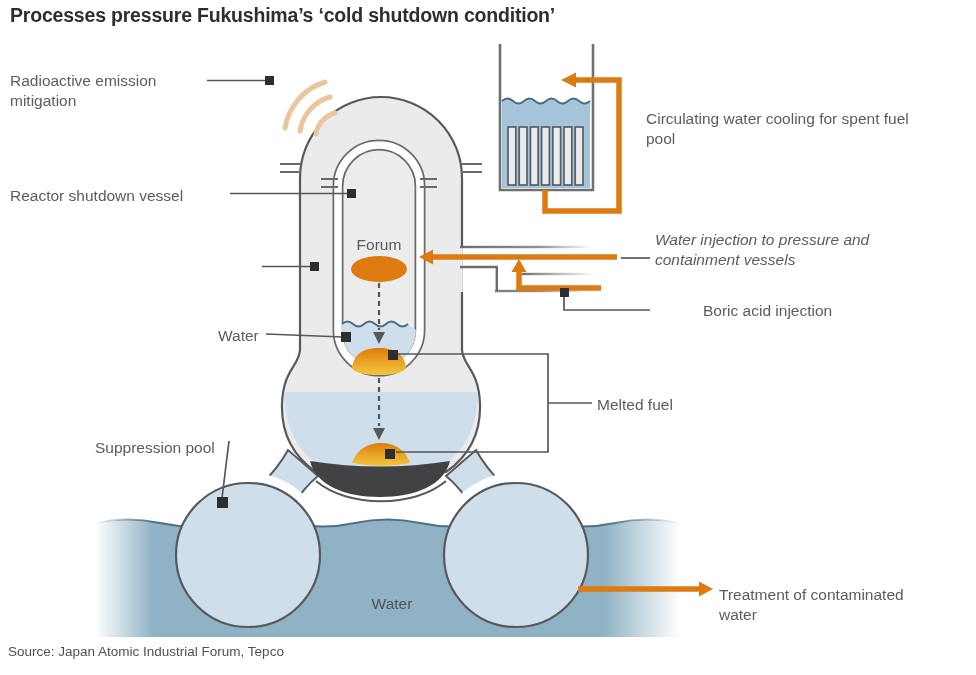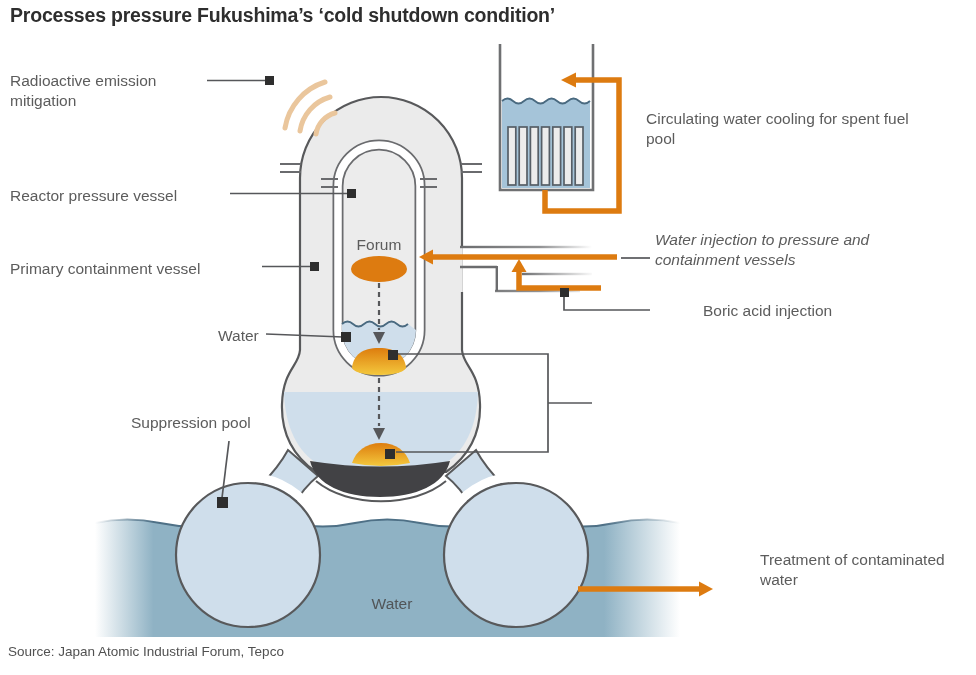--- a/index.html
+++ b/index.html
@@ -13,28 +13,28 @@
          font-family:"Liberation Sans","DejaVu Sans",sans-serif;}
   #diagram-svg{position:absolute;left:0;top:0;}
   .lbl{position:absolute;font-size:15.5px;line-height:1.32;color:var(--label-text);}
   #title{position:absolute;left:10px;top:4px;width:760px;font-size:19.5px;font-weight:bold;
          color:var(--title-text);letter-spacing:-0.2px;}
   #source{position:absolute;left:8px;top:644px;font-size:13.5px;color:#515151;}
   .lbl-radioactive{left:10px;top:71px;width:185px;}
   .lbl-rpv{left:10px;top:186px;width:230px;}
   .lbl-pcv{left:10px;top:259px;width:260px;}
   .lbl-water-rpv{left:218px;top:326px;width:60px;}
-  .lbl-suppression{left:95px;top:413px;width:170px;margin-left:36px;}
+  .lbl-suppression{left:95px;top:438px;width:170px;}
   .lbl-core{left:349px;top:235px;width:60px;text-align:center;}
   .lbl-water-bottom{left:352px;top:594px;width:80px;text-align:center;color:#515558;}
   .lbl-circulating{left:633px;top:109px;width:280px;margin-left:13px;}
   .lbl-injection{left:655px;top:230px;width:285px;font-style:italic;}
   .lbl-boric{left:655px;top:301px;width:240px;margin-left:48px;}
   .lbl-melted{left:597px;top:395px;width:160px;}
-  .lbl-treatment{left:719px;top:550px;width:215px;margin-left:41px;}
+  .lbl-treatment{left:719px;top:585px;width:215px;}
 </style>
 </head>
 <body>
 
 <div id="stage">
 
 <svg id="diagram-svg" width="976" height="675" viewBox="0 0 976 675">
   <defs>
     <linearGradient id="poolGrad" gradientUnits="userSpaceOnUse" x1="95" y1="0" x2="680" y2="0">
       <stop offset="0" stop-color="#8fb2c4" stop-opacity="0"></stop>
@@ -191,26 +191,26 @@
 
   <g>
     <line x1="578" y1="589" x2="699" y2="589" style="stroke:var(--accent-orange)" stroke-width="5.5"></line>
     <polygon points="699,581.5 699,596.5 713,589" style="fill:var(--accent-orange)"></polygon>
   </g>
 </svg>
 
 <div id="title">Processes pressure Fukushima’s ‘cold shutdown condition’</div>
 
 <div class="lbl lbl-radioactive">Radioactive emission mitigation</div>
-<div class="lbl lbl-rpv">Reactor pressure vessel</div>
-<div class="lbl lbl-pcv">Primary containment vessel</div>
+<div class="lbl lbl-rpv">Reactor shutdown vessel</div>
 <div class="lbl lbl-water-rpv">Water</div>
 <div class="lbl lbl-suppression">Suppression pool</div>
 <div class="lbl lbl-core">Forum</div>
 <div class="lbl lbl-water-bottom">Water</div>
 <div class="lbl lbl-circulating">Circulating water cooling for spent fuel pool</div>
 <div class="lbl lbl-injection">Water injection to pressure and containment vessels</div>
 <div class="lbl lbl-boric">Boric acid injection</div>
+<div class="lbl lbl-melted">Melted fuel</div>
 <div class="lbl lbl-treatment">Treatment of contaminated water</div>
 
 <div id="source">Source: Japan Atomic Industrial Forum, Tepco</div>
 
 </div>
 
 </body></html>

